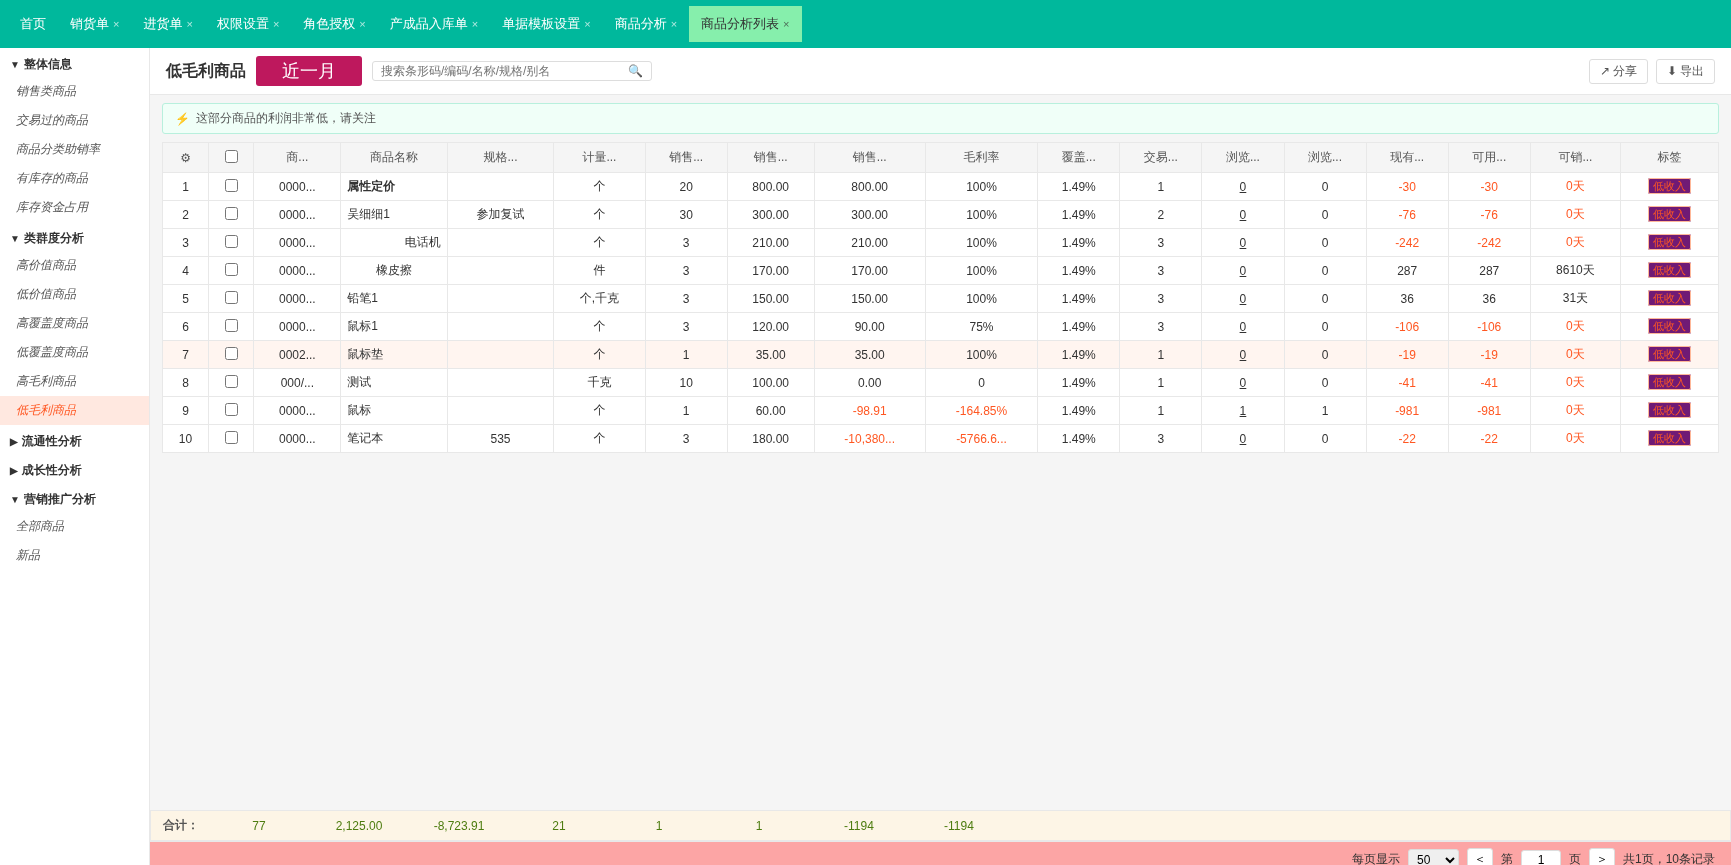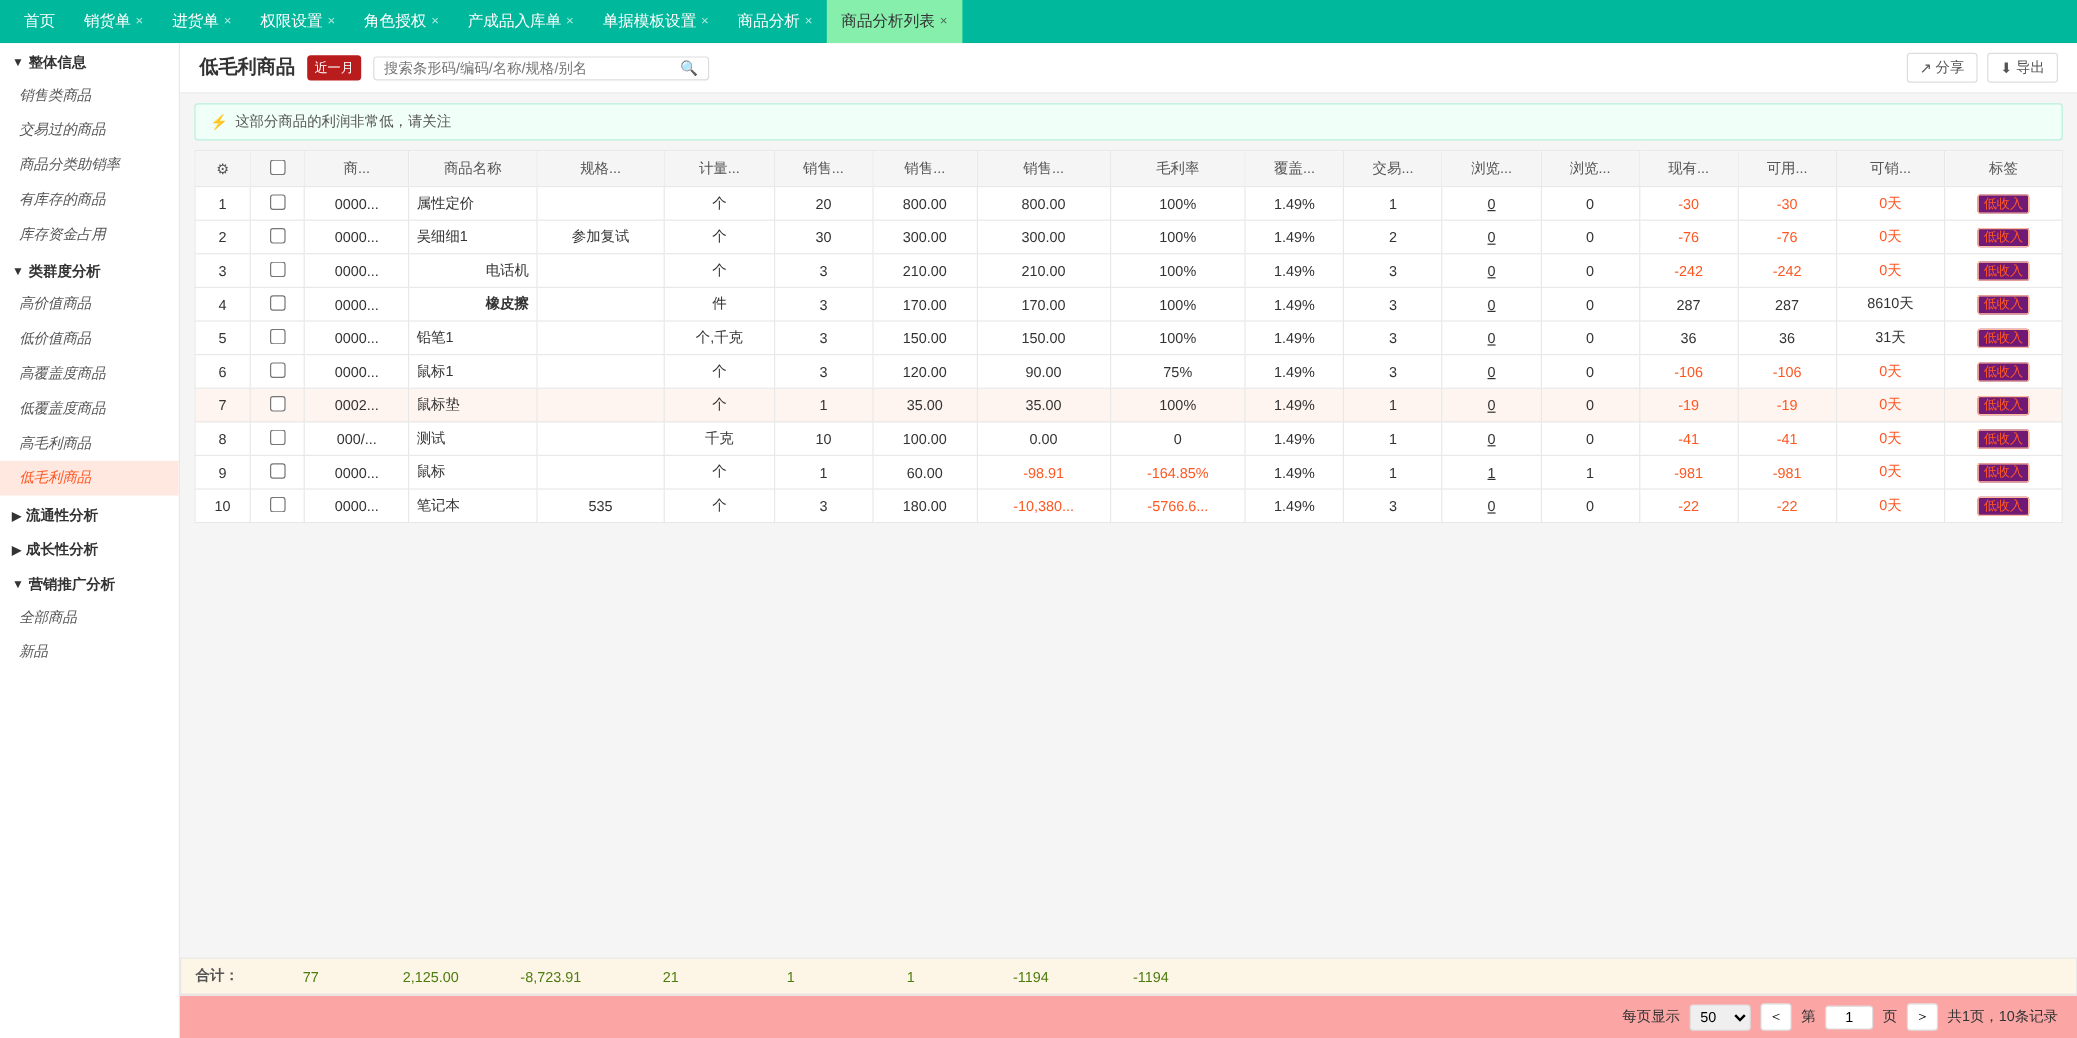--- a/index.html
+++ b/index.html
@@ -3,21 +3,21 @@
   <meta charset="utf-8">
   <style>
     * { box-sizing: border-box; margin: 0; padding: 0; }
     body { font-family: "Microsoft YaHei", "PingFang SC", sans-serif; font-size: 12px; background: #f5f5f5; color: #333; }
 
     
     .top-nav {
       background: #00b89c;
       display: flex;
       align-items: center;
-      height: 36px;
+      height: 48px;
       padding: 0 8px;
       color: #fff;
     }
     .top-nav .nav-item {
       padding: 0 12px;
       height: 36px;
       display: flex;
       align-items: center;
       cursor: pointer;
       font-size: 13px;
@@ -76,27 +76,27 @@
       background: #fff;
       border-bottom: 1px solid #e8e8e8;
       gap: 10px;
     }
     .page-title {
       font-size: 16px;
       font-weight: bold;
       color: #333;
     }
     .period-btn {
-      background: #b91c1c;
+      background: #be185d;
       color: #fff;
       border: none;
       border-radius: 3px;
-      padding: 3px 6px;
+      padding: 3px 26px;
       cursor: pointer;
-      font-size: 11px;
+      font-size: 18px;
     }
     .search-box {
       display: flex;
       align-items: center;
       border: 1px solid #ddd;
       border-radius: 3px;
       padding: 2px 8px;
       flex: 1;
       max-width: 280px;
     }
@@ -362,21 +362,21 @@
             <th>可用...</th>
             <th>可销...</th>
             <th>标签</th>
           </tr>
         </thead>
         <tbody id="table-body">
         <tr>
       <td>1</td>
       <td><input type="checkbox" style=""></td>
       <td>0000...</td>
-      <td style="text-align:left;">属性定价</td>
+      <td style="text-align:left;font-weight:bold;">属性定价</td>
       <td></td>
       <td>个</td>
       <td>20</td>
       <td>800.00</td>
       <td class="">800.00</td>
       <td class="">100%</td>
       <td>1.49%</td>
       <td>1</td>
       <td><span class="underline-0">0</span></td>
       <td>0</td>
@@ -422,21 +422,21 @@
       <td>0</td>
       <td class="orange-text">-242</td>
       <td class="orange-text">-242</td>
       <td class="orange-text">0天</td>
       <td><span class="tag-badge">低收入</span></td>
     </tr>
             <tr>
       <td>4</td>
       <td><input type="checkbox" style=""></td>
       <td>0000...</td>
-      <td style="text-align:right;font-weight:bold;">橡皮擦</td>
+      <td style="text-align:center;">橡皮擦</td>
       <td></td>
       <td>件</td>
       <td>3</td>
       <td>170.00</td>
       <td class="">170.00</td>
       <td class="">100%</td>
       <td>1.49%</td>
       <td>3</td>
       <td><span class="underline-0">0</span></td>
       <td>0</td>

